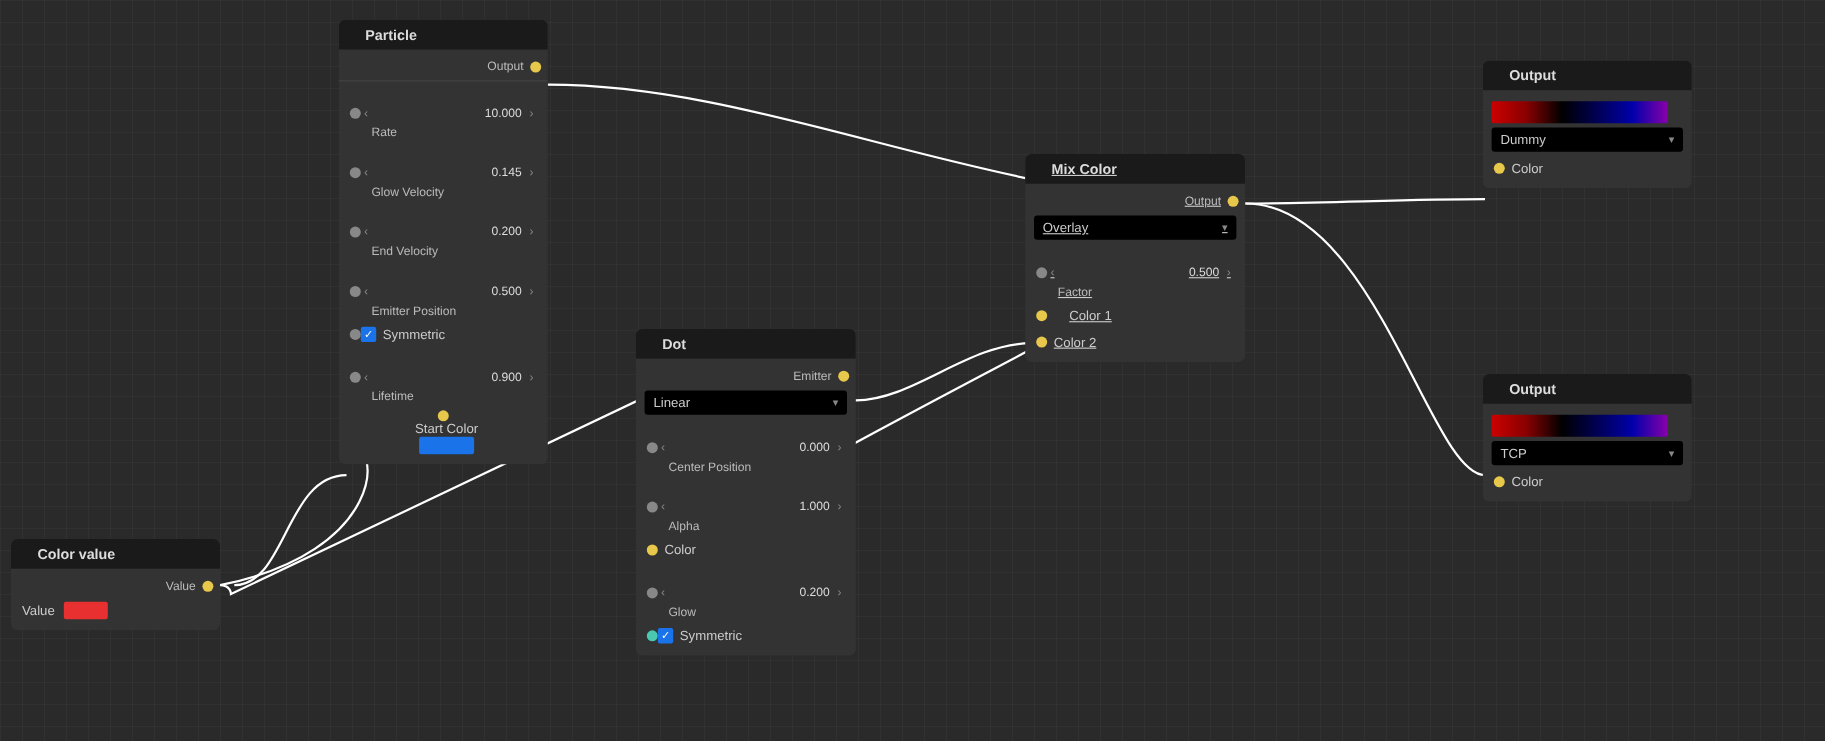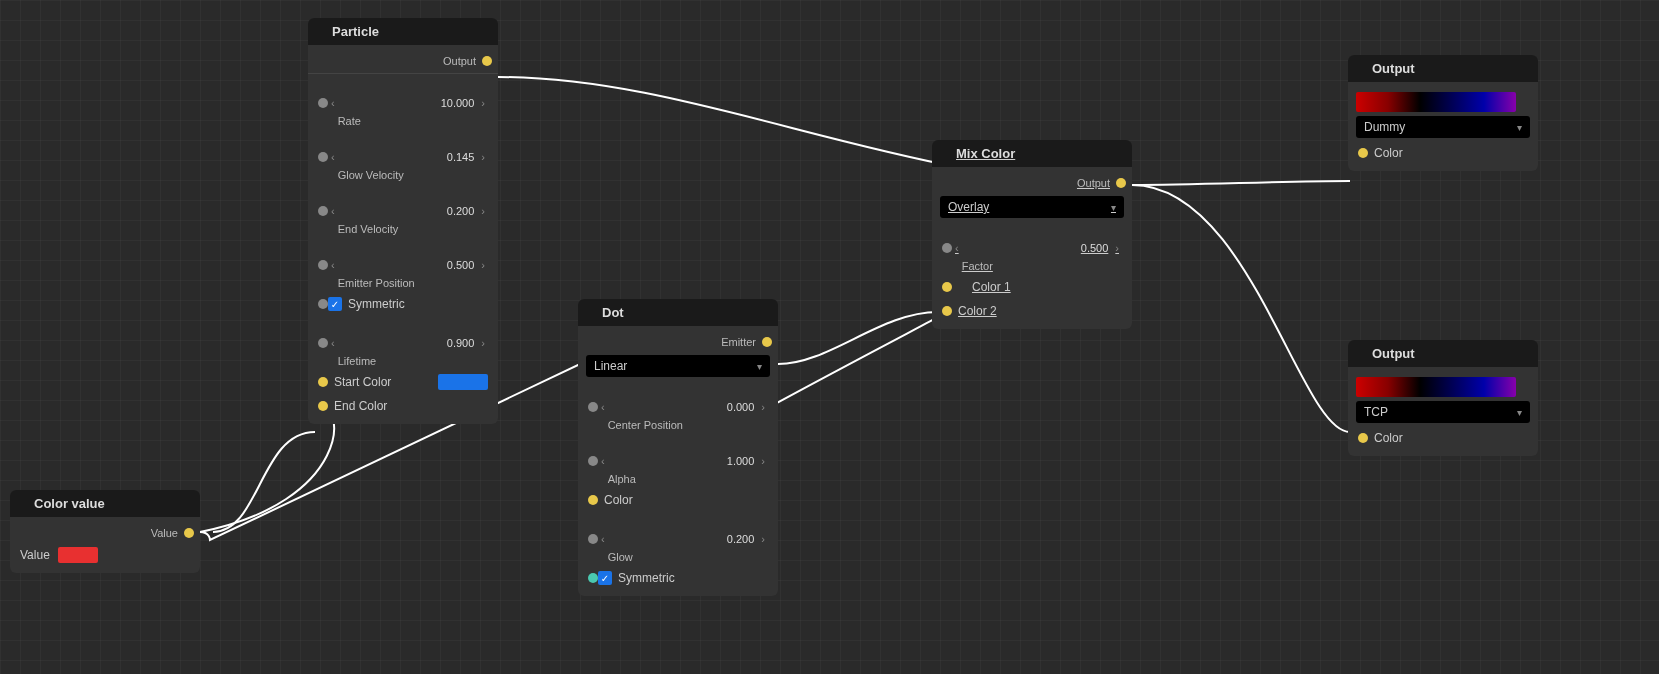--- a/index.html
+++ b/index.html
@@ -258,30 +258,26 @@
     <div class="node-row">
       <span class="socket socket-gray"></span>
       <div class="stepper">
         <span class="stepper-arrow">‹</span>
         <span class="stepper-label">Lifetime</span>
         <span class="stepper-value">0.900</span>
         <span class="stepper-arrow">›</span>
       </div>
     </div>
 
-    <div class="node-row" style="">
+    <div class="node-row" style=" flex-direction: column;">
       <span class="socket socket-yellow"></span>
       <span style="flex:1; margin-left:6px;">Start Color</span>
       <div class="color-swatch-blue"></div>
     </div>
 
-    <div class="node-row">
-      <span class="socket socket-yellow"></span>
-      <span style="margin-left:6px;">End Color</span>
-    </div>
   </div>
 </div>
 
 <div class="node" id="node-colorvalue">
   <div class="node-header">Color value</div>
   <div class="node-body">
     <div class="output-row">
       <span class="output-label">Value</span>
       <span class="socket socket-yellow"></span>
     </div>

